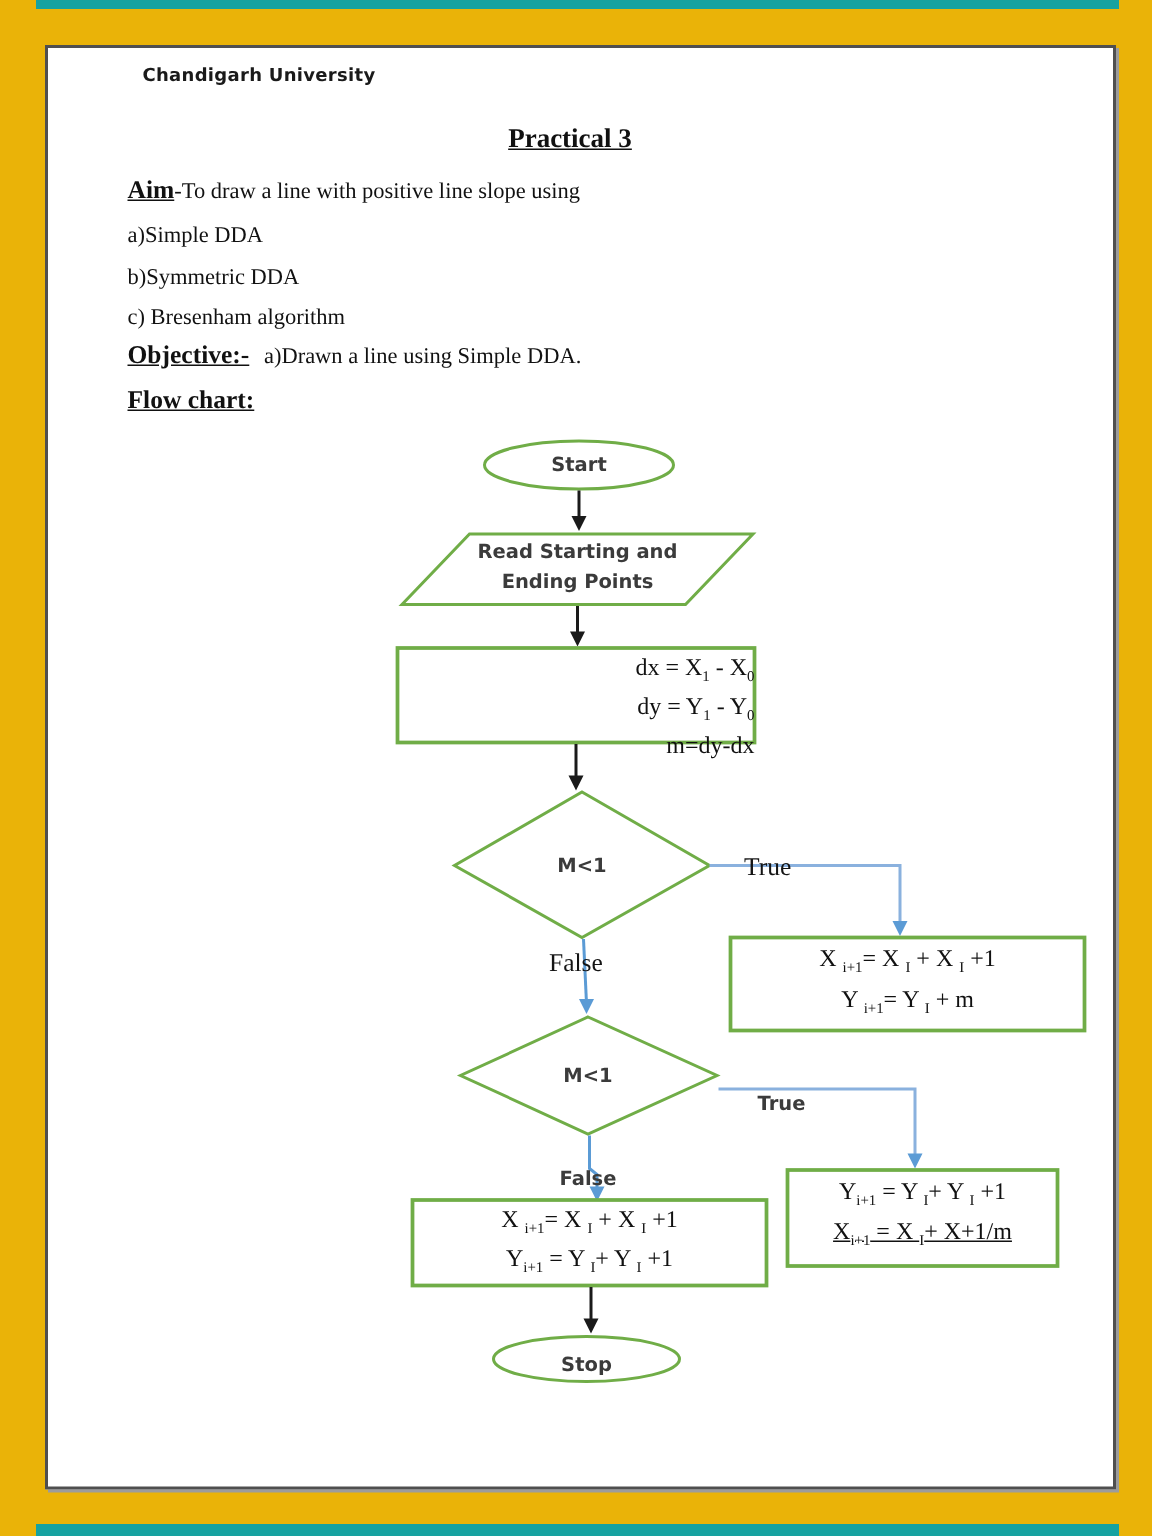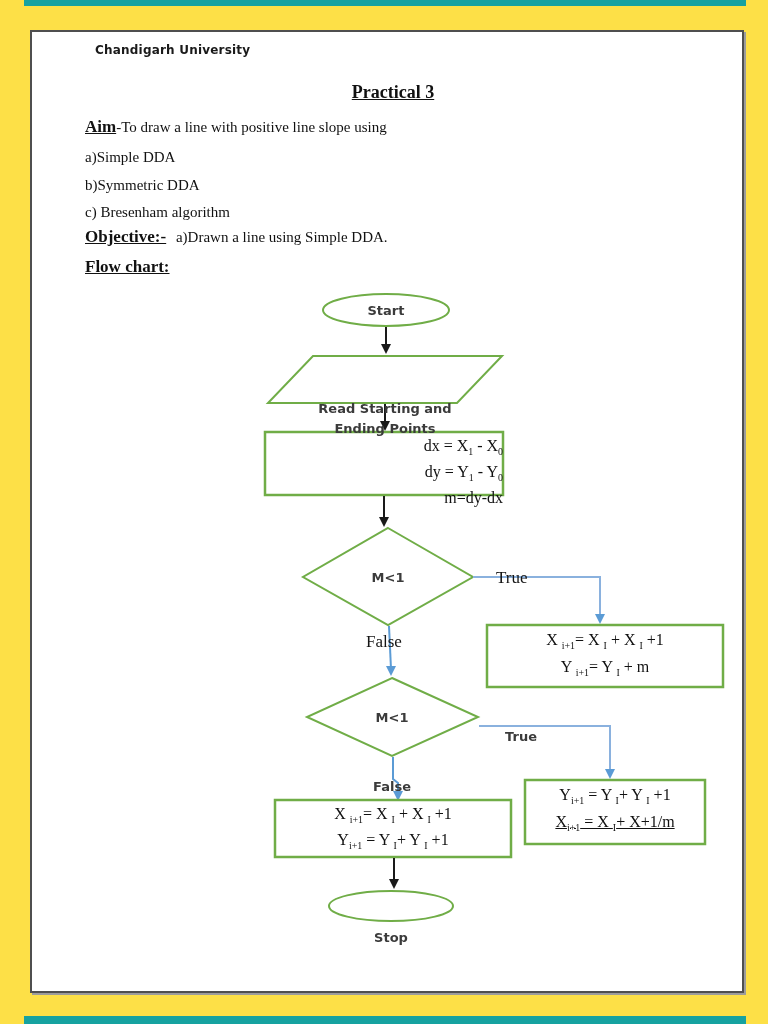--- a/index.html
+++ b/index.html
@@ -1,16 +1,16 @@
 <!DOCTYPE html>
 <html><head>
 <meta charset="utf-8">
 <style>
   html,body{margin:0;padding:0;background:#ffffff;}
-  .screen{position:relative;width:768px;height:1024px;background:#fde047;overflow:hidden;
+  .screen{position:relative;width:768px;height:1024px;background:#eab308;overflow:hidden;
           font-family:"Liberation Serif", serif;}
   .page-edge{position:absolute;left:24px;width:722px;}
   .doc-page{position:absolute;left:30px;top:30px;width:714px;height:963px;background:#ffffff;
             border:2px solid #4f4f4f;box-shadow:2px 2px 0 #9c9c9c;box-sizing:border-box;}
   .abs{position:absolute;}
   svg.flow{position:absolute;left:0;top:0;pointer-events:none;}
   .hdr{font-family:"DejaVu Sans", sans-serif;font-weight:bold;font-size:12px;color:#1a1a1a;letter-spacing:0.2px;}
   .title{font-size:18px;font-weight:bold;text-align:center;color:#111;}
   .title span{text-decoration:underline;}
   .u-bold{font-weight:bold;text-decoration:underline;color:#111;}
@@ -28,21 +28,21 @@
 
 <div class="screen">
 
   <div class="page-edge" style="top: 0px; height: 6px; background: rgb(22, 162, 160);"></div>
   <div class="page-edge" style="top: 1016px; height: 8px; background: rgb(22, 162, 160);"></div>
 
   <div class="doc-page"></div>
 
   <div class="abs hdr" style="left:95px;top:43px;">Chandigarh University</div>
 
-  <div class="abs title" style="left:243px;top:82px;width:300px;">
+  <div class="abs title" style="left:230px;top:82px;width:300px;">
     <span>Practical 3</span>
   </div>
 
   <div class="abs body-txt" style="left:85px;top:117px;">
     <span class="u-bold big">Aim</span><span>-To draw a line with positive line slope using</span>
   </div>
 
   <div class="abs body-txt" style="left:85px;top:149px;">a)Simple DDA</div>
   <div class="abs body-txt" style="left:85px;top:177px;">b)Symmetric DDA</div>
   <div class="abs body-txt" style="left:85px;top:204px;">c) Bresenham algorithm</div>
@@ -86,21 +86,21 @@
 
     <rect x="275" y="800" width="236" height="57" fill="#ffffff" stroke-width="2.5" stroke="#70ad47"></rect>
     <line x1="394" y1="858" x2="394" y2="881" stroke-width="2" stroke="#1a1a1a"></line>
     <polygon points="394,889 389,879 399,879" fill="#1a1a1a"></polygon>
 
     <ellipse cx="391" cy="906" rx="62" ry="15" fill="#ffffff" stroke-width="2" stroke="#70ad47"></ellipse>
   </svg>
 
   <div class="abs shape-lbl" style="left:336px;top:301px;width:100px;">Start</div>
 
-  <div class="abs shape-lbl" style="left:295px;top:359px;width:180px;margin-top:40px;">
+  <div class="abs shape-lbl" style="left:295px;top:359px;width:180px;">
     <div>Read Starting and</div>
     <div>Ending Points</div>
   </div>
 
   <div class="abs formula" style="left:265px;top:436px;width:238px;text-align:right;">
     <div>dx = X<sub>1</sub> - X<sub>0</sub></div>
     <div>dy = Y<sub>1</sub> - Y<sub>0</sub></div>
     <div>m=dy-dx</div>
   </div>
 
@@ -114,14 +114,14 @@
   <div class="abs shape-lbl" style="left:342px;top:708px;width:100px;">M&lt;1</div>
   <div class="abs shape-lbl" style="left:486px;top:727px;width:70px;">True</div>
   <div class="abs shape-lbl" style="left:352px;top:777px;width:80px;">False</div>
 
   <div class="abs formula-row" style="left:525px;top:786px;width:180px;">Y<sub>i+1</sub> = Y <sub>I</sub>+ Y <sub>I</sub> +1</div>
   <div class="abs formula-row" style="left:525px;top:813px;width:180px;text-decoration:underline;">X<sub>i+1</sub> = X <sub>I</sub>+ X+1/m</div>
 
   <div class="abs formula-row" style="left:275px;top:805px;width:236px;">X <sub>i+1</sub>= X <sub>I</sub> + X <sub>I</sub> +1</div>
   <div class="abs formula-row" style="left:275px;top:831px;width:236px;">Y<sub>i+1</sub> = Y <sub>I</sub>+ Y <sub>I</sub> +1</div>
 
-  <div class="abs shape-lbl" style="left:341px;top:928px;width:100px;">Stop</div>
+  <div class="abs shape-lbl" style="left:341px;top:901px;width:100px;">Stop</div>
 </div>
 
 </body></html>

